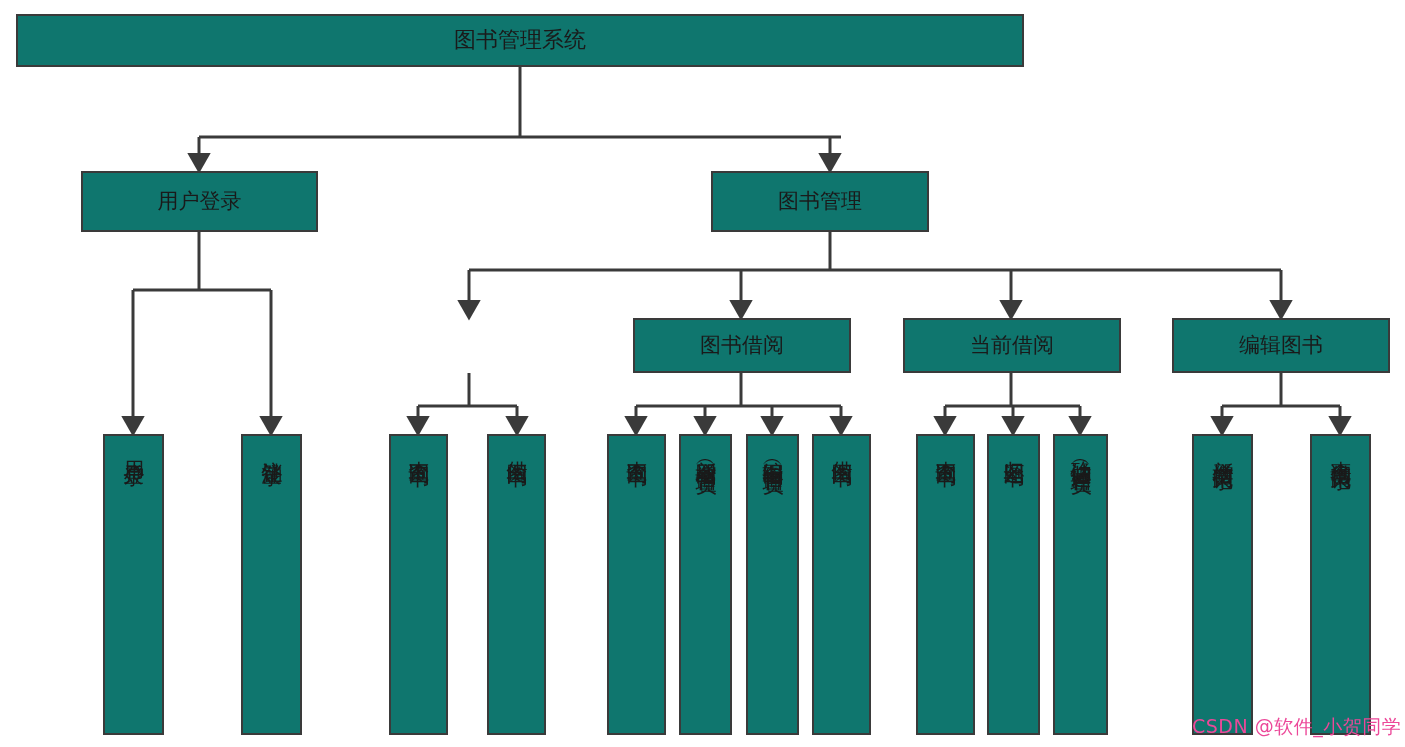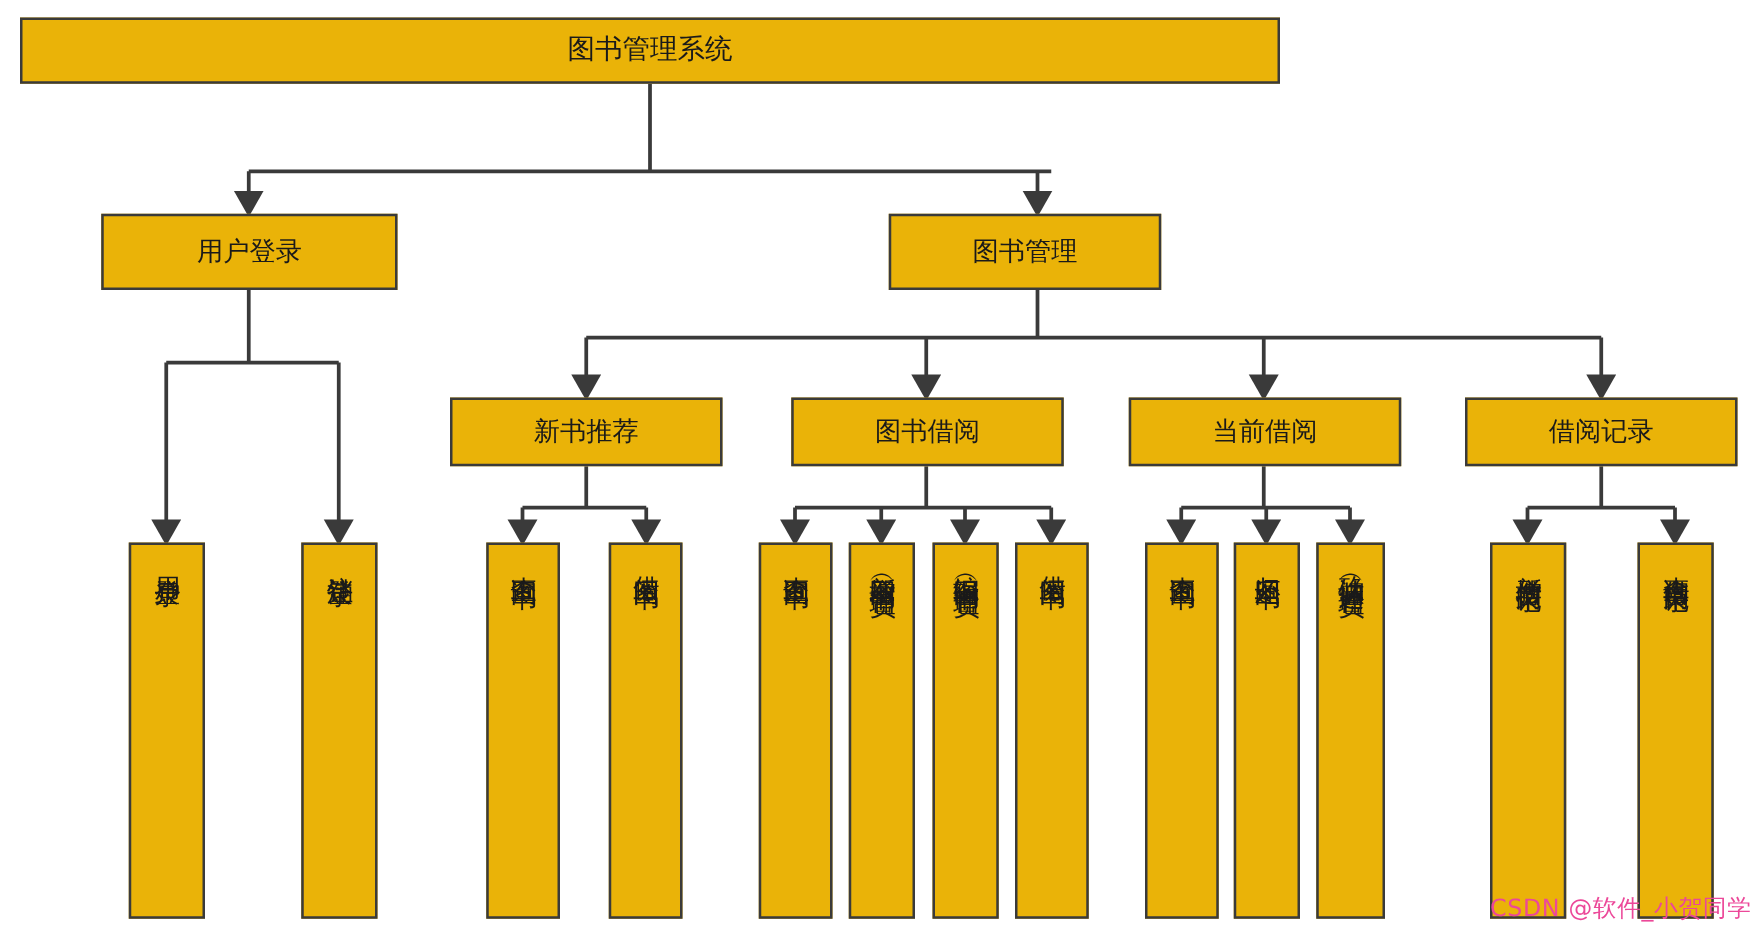--- a/index.html
+++ b/index.html
@@ -23,21 +23,21 @@
     left: 0;
     top: 0;
     width: 1405px;
     height: 747px;
     pointer-events: none;
   }
   .node {
     position: absolute;
     box-sizing: border-box;
     border: 2px solid #3a3a3a;
-    background: #eab308;
+    background: #0f766e;
     display: flex;
     align-items: center;
     justify-content: center;
     color: #1a1a1a;
   }
   .node .label {
     display: block;
     text-align: center;
     line-height: 1.22;
     white-space: nowrap;
@@ -128,31 +128,28 @@
     <span class="label">图书管理系统</span>
   </div>
 
   <div class="node h" style="left: 81px; top: 171px; width: 237px; height: 61px;">
     <span class="label">用户登录</span>
   </div>
   <div class="node h" style="left: 711px; top: 171px; width: 218px; height: 61px;">
     <span class="label">图书管理</span>
   </div>
 
-  <div class="node h" style="left: 360px; top: 318px; width: 218px; height: 55px;">
-    <span class="label">新书推荐</span>
-  </div>
   <div class="node h" style="left: 633px; top: 318px; width: 218px; height: 55px;">
     <span class="label">图书借阅</span>
   </div>
   <div class="node h" style="left: 903px; top: 318px; width: 218px; height: 55px;">
     <span class="label">当前借阅</span>
   </div>
   <div class="node h" style="left: 1172px; top: 318px; width: 218px; height: 55px;">
-    <span class="label">借阅记录</span>
+    <span class="label">编辑图书</span>
   </div>
 
   <div class="node v" style="left: 103px; top: 434px; width: 61px; height: 301px;">
     <span class="label">用户登录</span>
   </div>
   <div class="node v" style="left: 241px; top: 434px; width: 61px; height: 301px;">
     <span class="label">注销登录</span>
   </div>
   <div class="node v" style="left: 389px; top: 434px; width: 59px; height: 301px;">
     <span class="label">查询图书</span>

